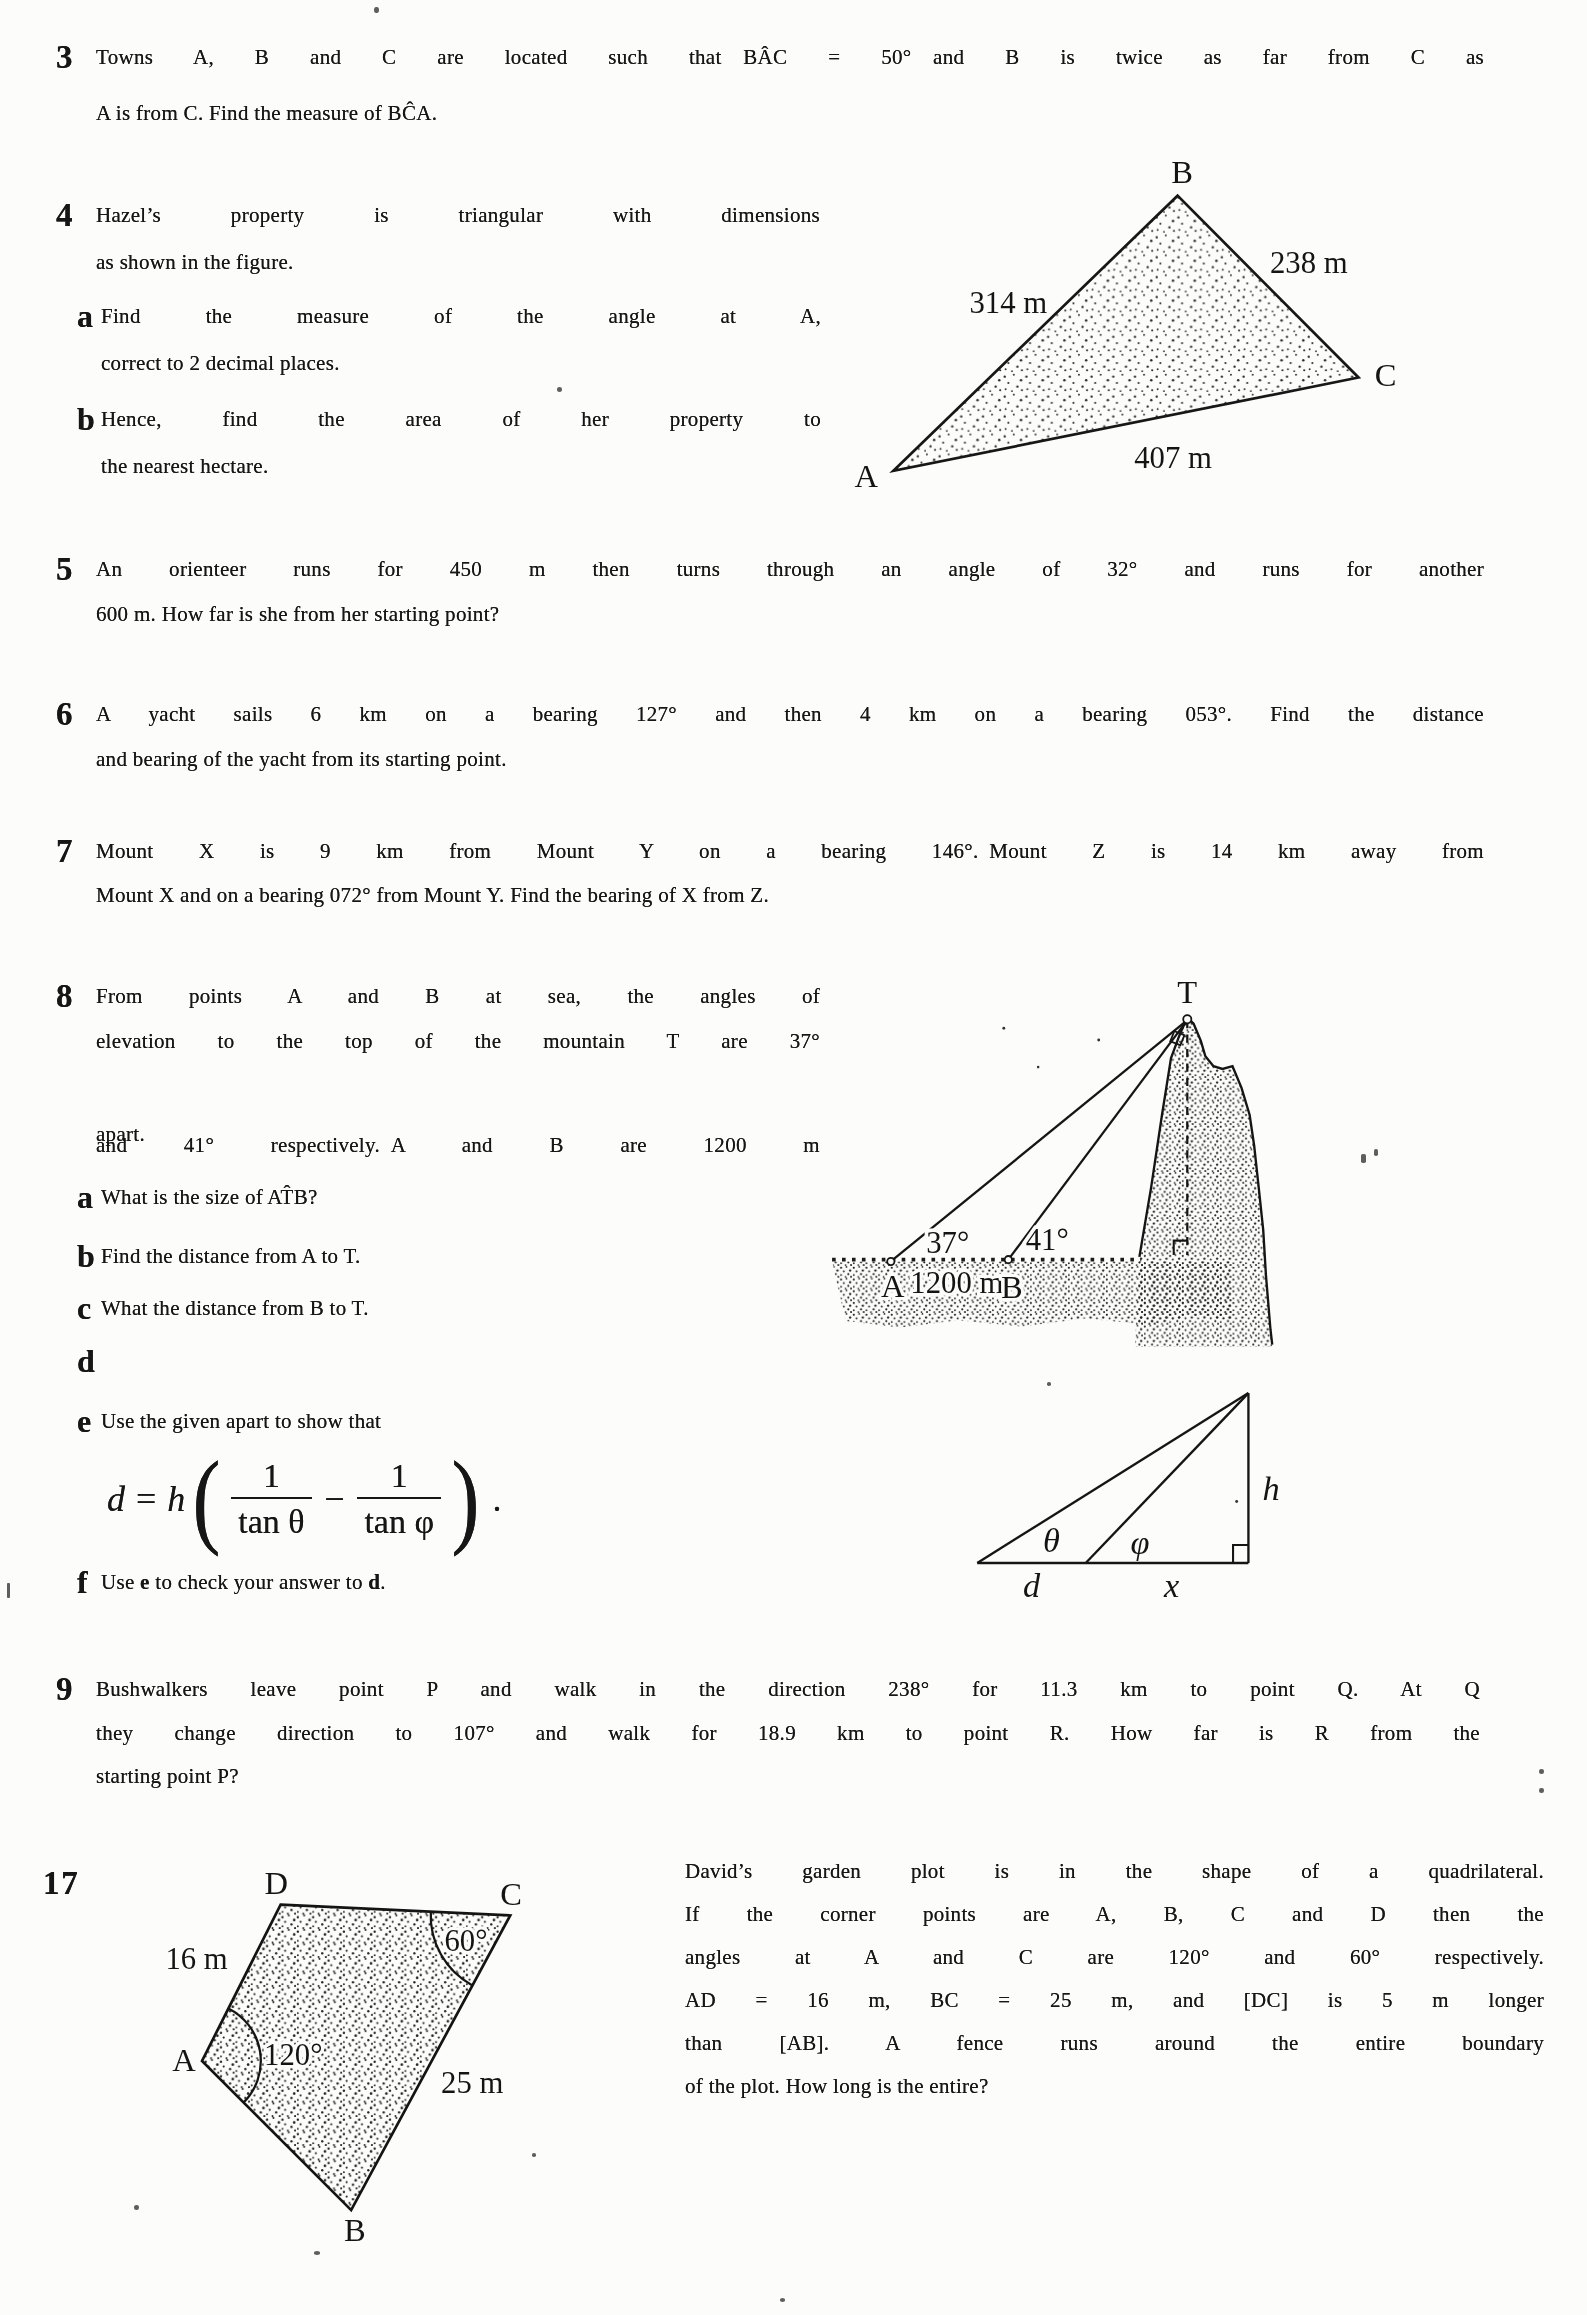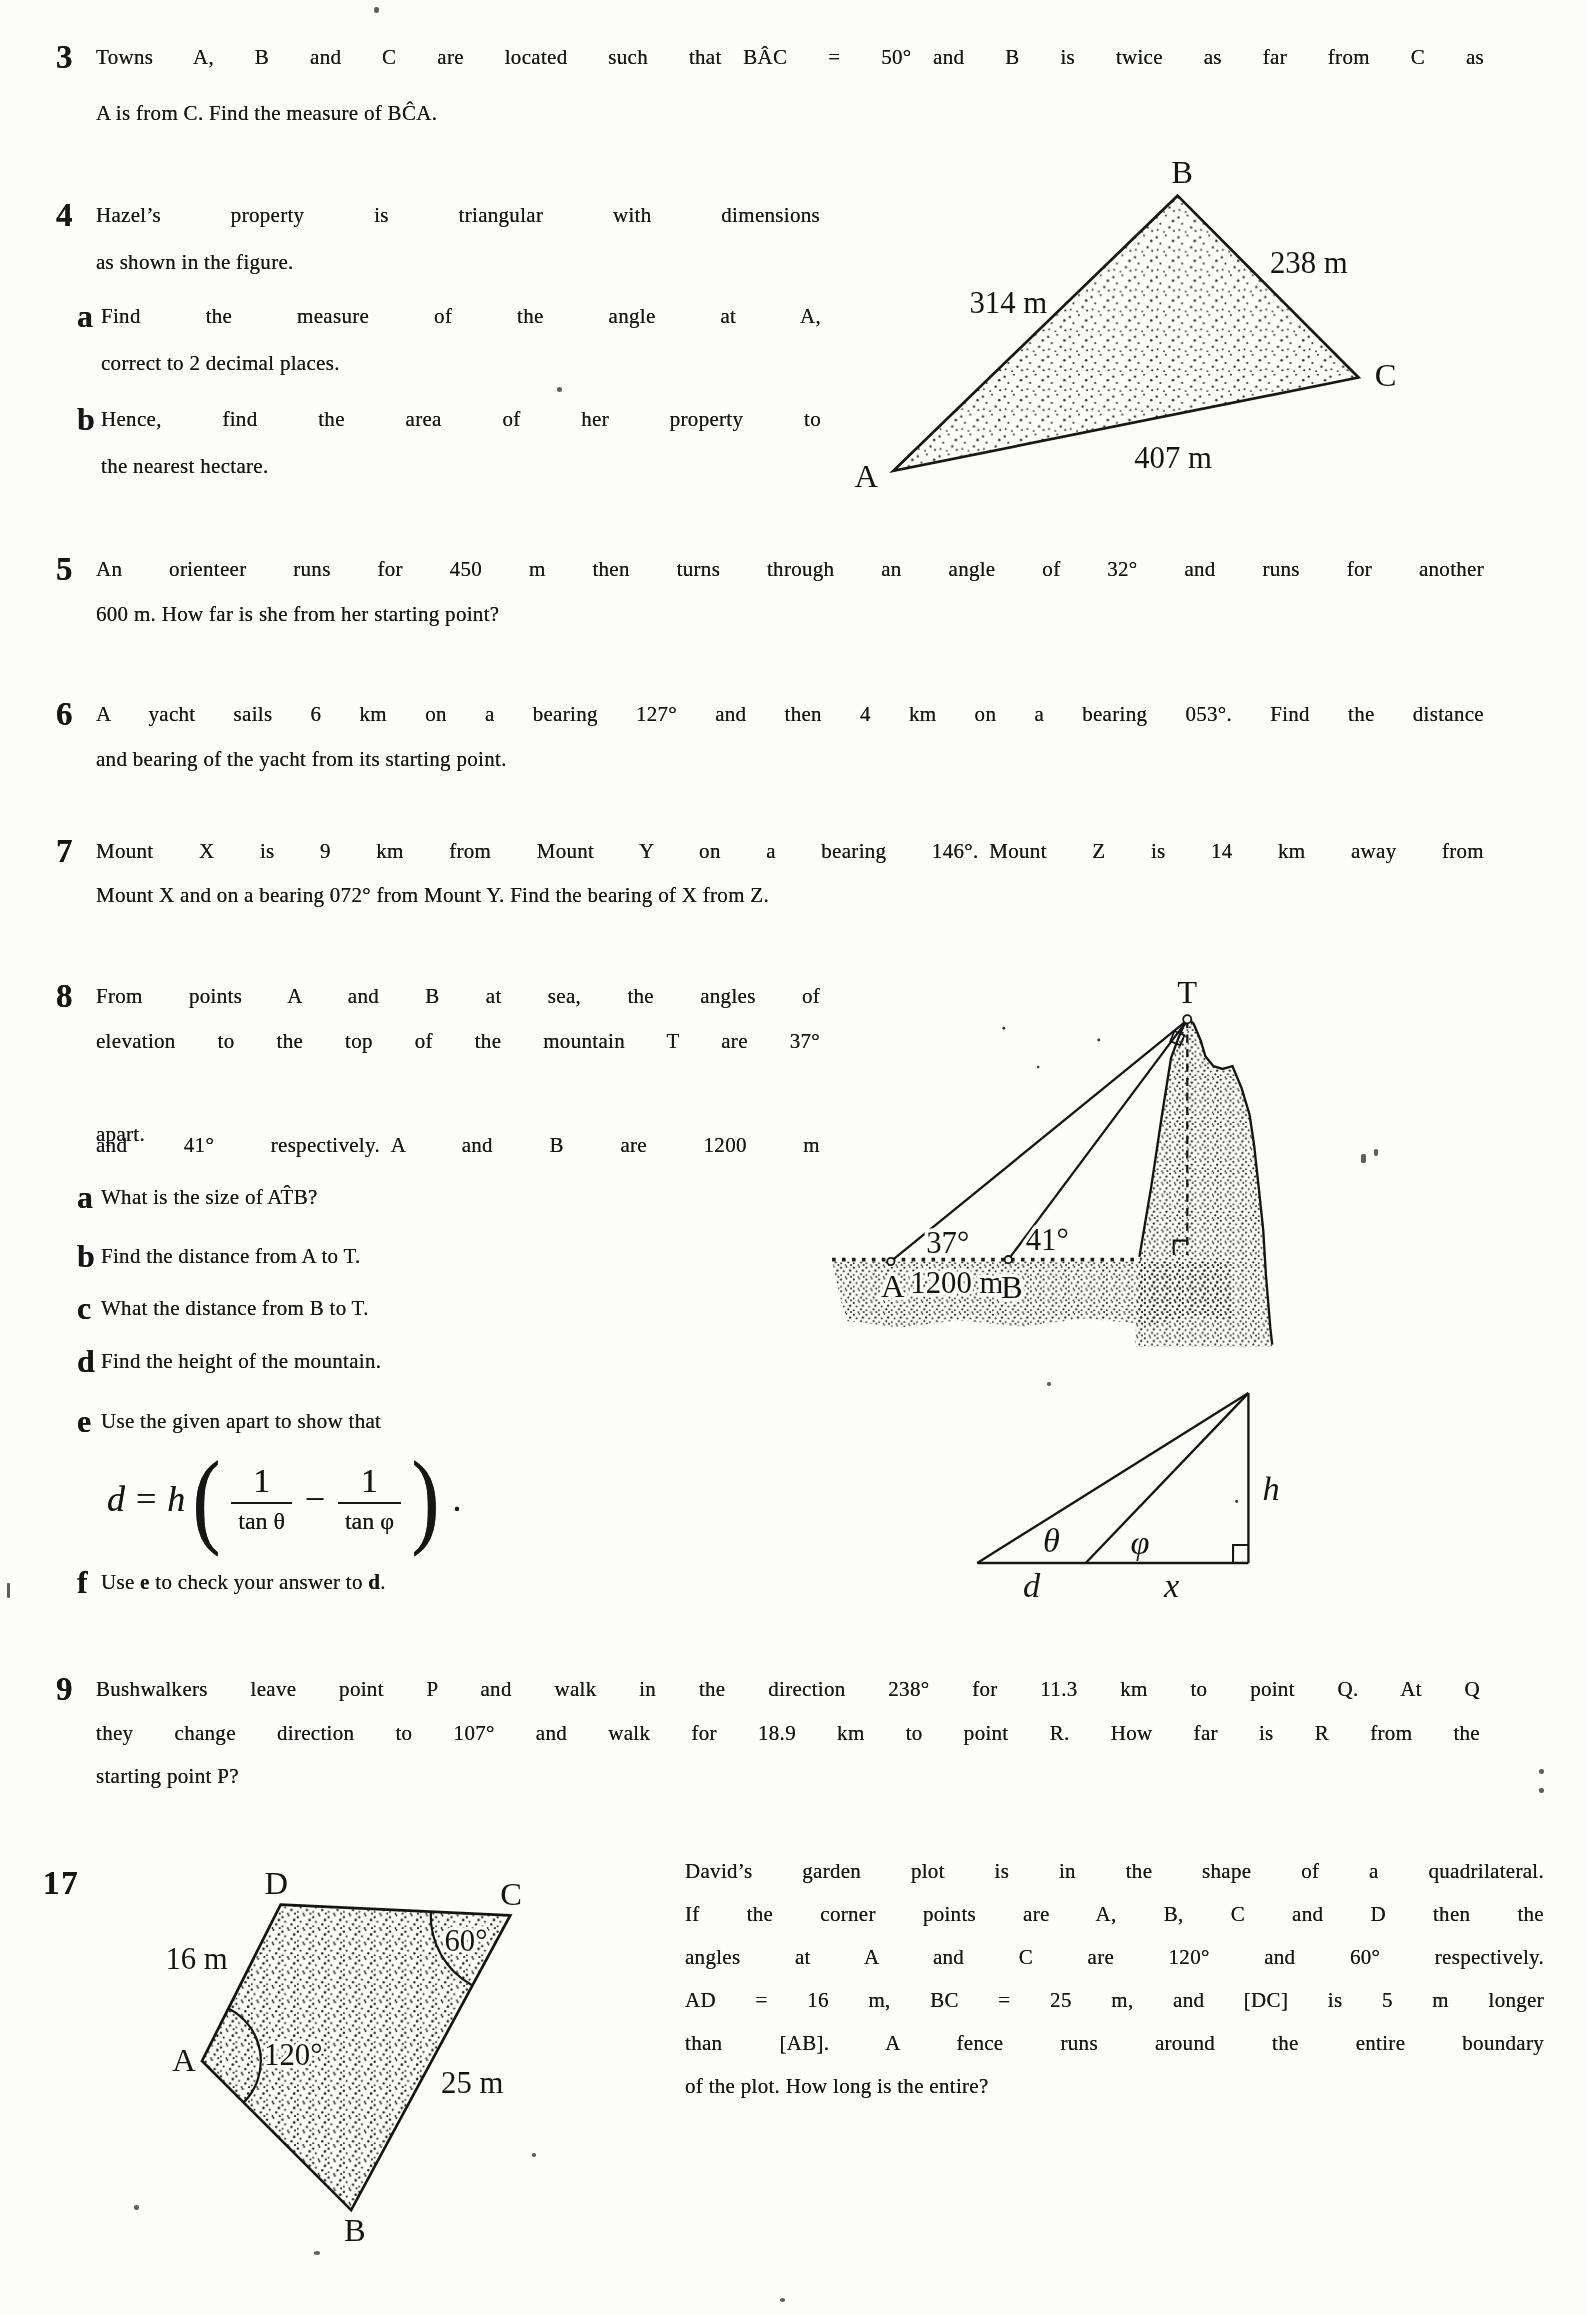--- a/index.html
+++ b/index.html
@@ -26,21 +26,21 @@
   
   .formula{
     position:absolute;display:inline-flex;align-items:center;
     font-size:36px;text-shadow:0 0 0.5px rgba(20,20,20,.85);
   }
   .feq{margin:0 11px;}
   .fh{margin-right:3.6px;}
   .paren{font-size:105px;line-height:1;transform:scaleX(.8);margin:0 0px;}
   .frac{display:inline-flex;flex-direction:column;align-items:center;margin:0 7.2px;}
   .fnum{font-size:34px;line-height:1.05;padding:0 12.7px 3.6px;}
-  .fden{font-size:24px;line-height:1.05;border-top:2.7px solid #161616;padding:4.5px 7.2px 0;}
+  .fden{font-size:34px;line-height:1.05;border-top:2.7px solid #161616;padding:4.5px 7.2px 0;}
   .fminus{margin:0 5.4px;}
   .fdot{margin-left:9px;}
   svg{position:absolute;overflow:visible;}
   svg text{font-family:"Liberation Serif","DejaVu Serif",serif;fill:#141414;}
   .vlab{font-size:36px;}
   .mlab{font-size:34px;}
   .svgit{font-style:italic;font-size:38px;}
   .noise{position:absolute;background:#2a2a2a;border-radius:50%;opacity:.75;}
 </style>
 </head>
@@ -102,21 +102,20 @@
   <div class="line just" style="left:96px;top:1124px;width:724px">and 41° respectively. A and B are 1200 m</div>
   <div class="line" style="left:96px;top:1113px">apart.</div>
 
   <div class="sub" style="left:77px;top:1176px">a</div>
   <div class="line" style="left:101px;top:1176px">What is the size of AT̂B?</div>
   <div class="sub" style="left:77px;top:1235px">b</div>
   <div class="line" style="left:101px;top:1235px">Find the distance from A to T.</div>
   <div class="sub" style="left:77px;top:1287px">c</div>
   <div class="line" style="left:101px;top:1287px">What the distance from B to T.</div>
   <div class="sub" style="left:77px;top:1340px">d</div>
-  <div class="line" style="left:101px;top:1340px">Find the height of the mountain.</div>
   <div class="sub" style="left:77px;top:1400px">e</div>
   <div class="line" style="left:101px;top:1400px">Use the given apart to show that</div>
 
   <div class="formula" style="left:107px;top:1446px">
     <span class="it">d</span>
     <span class="feq">=</span>
     <span class="it fh">h</span>
     <span class="paren">(</span>
     <span class="frac">
       <span class="fnum">1</span>

